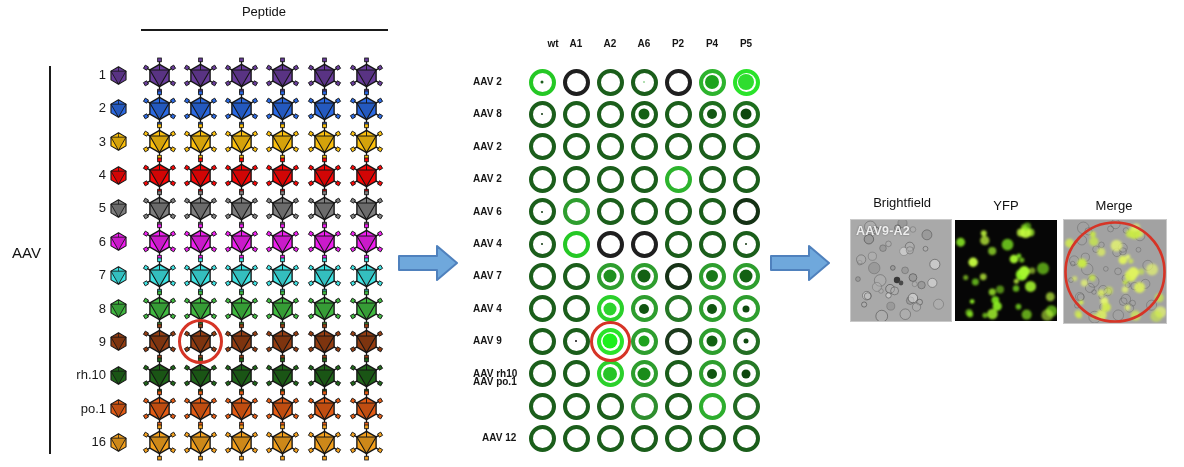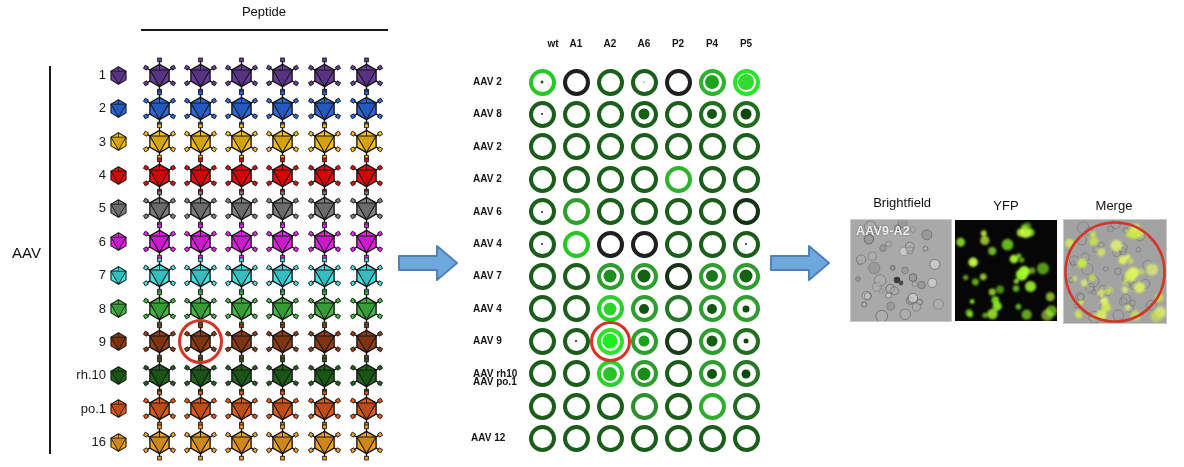--- a/index.html
+++ b/index.html
@@ -2518,21 +2518,21 @@
         <span class="well-fill" style="width: 9px; height: 9px; background: rgb(13, 71, 13);"></span>
       </div>
       <div class="abs bind-row-label" style="left: 473px; top: 376px; width: 58px;">AAV po.1</div>
       <div class="abs well" style="left: 528.5px; top: 392.5px; border: 4px solid rgb(27, 94, 27);"></div>
       <div class="abs well" style="left: 562.5px; top: 392.5px; border: 4px solid rgb(27, 94, 27);"></div>
       <div class="abs well" style="left: 596.5px; top: 392.5px; border: 4px solid rgb(27, 94, 27);"></div>
       <div class="abs well" style="left: 630.5px; top: 392.5px; border: 4px solid rgb(46, 142, 46);"></div>
       <div class="abs well" style="left: 664.5px; top: 392.5px; border: 4px solid rgb(27, 94, 27);"></div>
       <div class="abs well" style="left: 698.5px; top: 392.5px; border: 4px solid rgb(46, 174, 46);"></div>
       <div class="abs well" style="left: 732.5px; top: 392.5px; border: 4px solid rgb(34, 106, 34);"></div>
-      <div class="abs bind-row-label" style="left: 471px; top: 432.4px; width: 58px;">AAV 12</div>
+      <div class="abs bind-row-label" style="left: 482px; top: 432.4px; width: 58px;">AAV 12</div>
       <div class="abs well" style="left: 528.5px; top: 424.9px; border: 4px solid rgb(27, 94, 27);"></div>
       <div class="abs well" style="left: 562.5px; top: 424.9px; border: 4px solid rgb(27, 94, 27);"></div>
       <div class="abs well" style="left: 596.5px; top: 424.9px; border: 4px solid rgb(27, 94, 27);"></div>
       <div class="abs well" style="left: 630.5px; top: 424.9px; border: 4px solid rgb(27, 94, 27);"></div>
       <div class="abs well" style="left: 664.5px; top: 424.9px; border: 4px solid rgb(27, 94, 27);"></div>
       <div class="abs well" style="left: 698.5px; top: 424.9px; border: 4px solid rgb(27, 94, 27);"></div>
       <div class="abs well" style="left: 732.5px; top: 424.9px; border: 4px solid rgb(27, 94, 27);"></div>
     </div>
 
   <div class="abs bf-label" style="left:869px;top:196px;">Brightfield</div>

